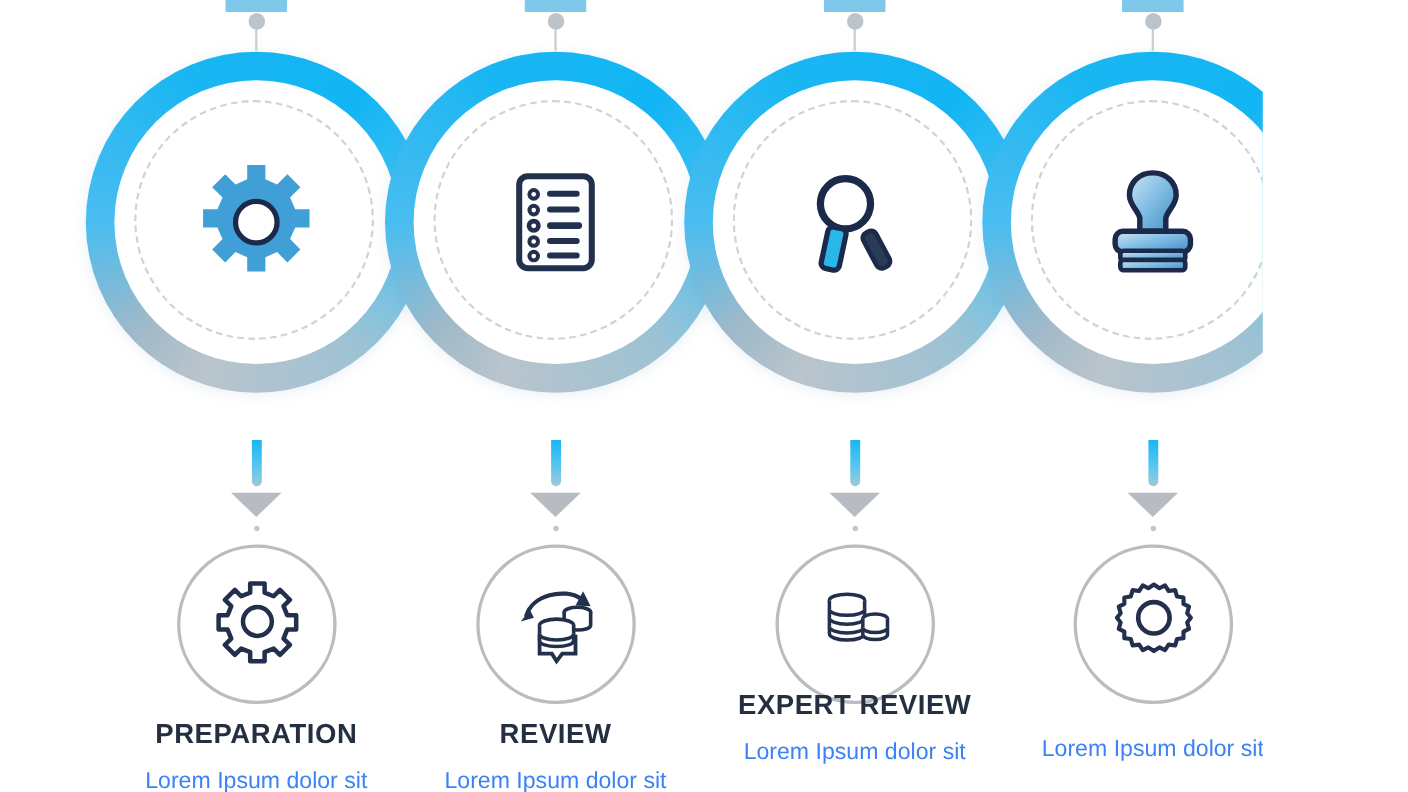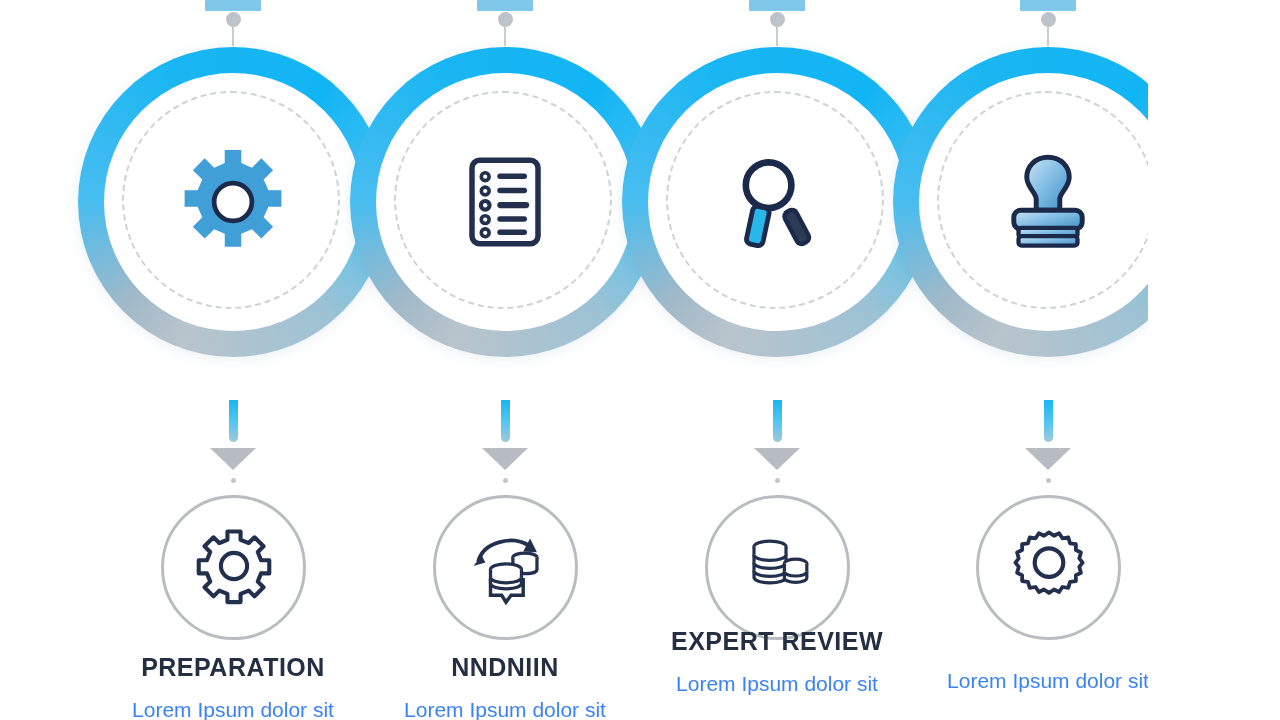--- a/index.html
+++ b/index.html
@@ -305,21 +305,21 @@
         <circle cx="50" cy="46" r="17" fill="none" stroke="#22304d" stroke-width="5"></circle>
       </svg>
     </span>
   </div>
 
   <div class="caption" style="left:83px; top:653px">
     <div class="caption-title">PREPARATION</div>
     <div class="caption-sub">Lorem Ipsum dolor sit</div>
   </div>
   <div class="caption" style="left:355px; top:653px">
-    <div class="caption-title">NNDNIIN</div>
+    <div class="caption-title">REVIEW</div>
     <div class="caption-sub">Lorem Ipsum dolor sit</div>
   </div>
   <div class="caption" style="left:627px; top:627px">
     <div class="caption-title">EXPERT REVIEW</div>
     <div class="caption-sub">Lorem Ipsum dolor sit</div>
   </div>
   <div class="caption" style="left:898px; top:653px">
     <div class="caption-sub">Lorem Ipsum dolor sit</div>
   </div>
 

